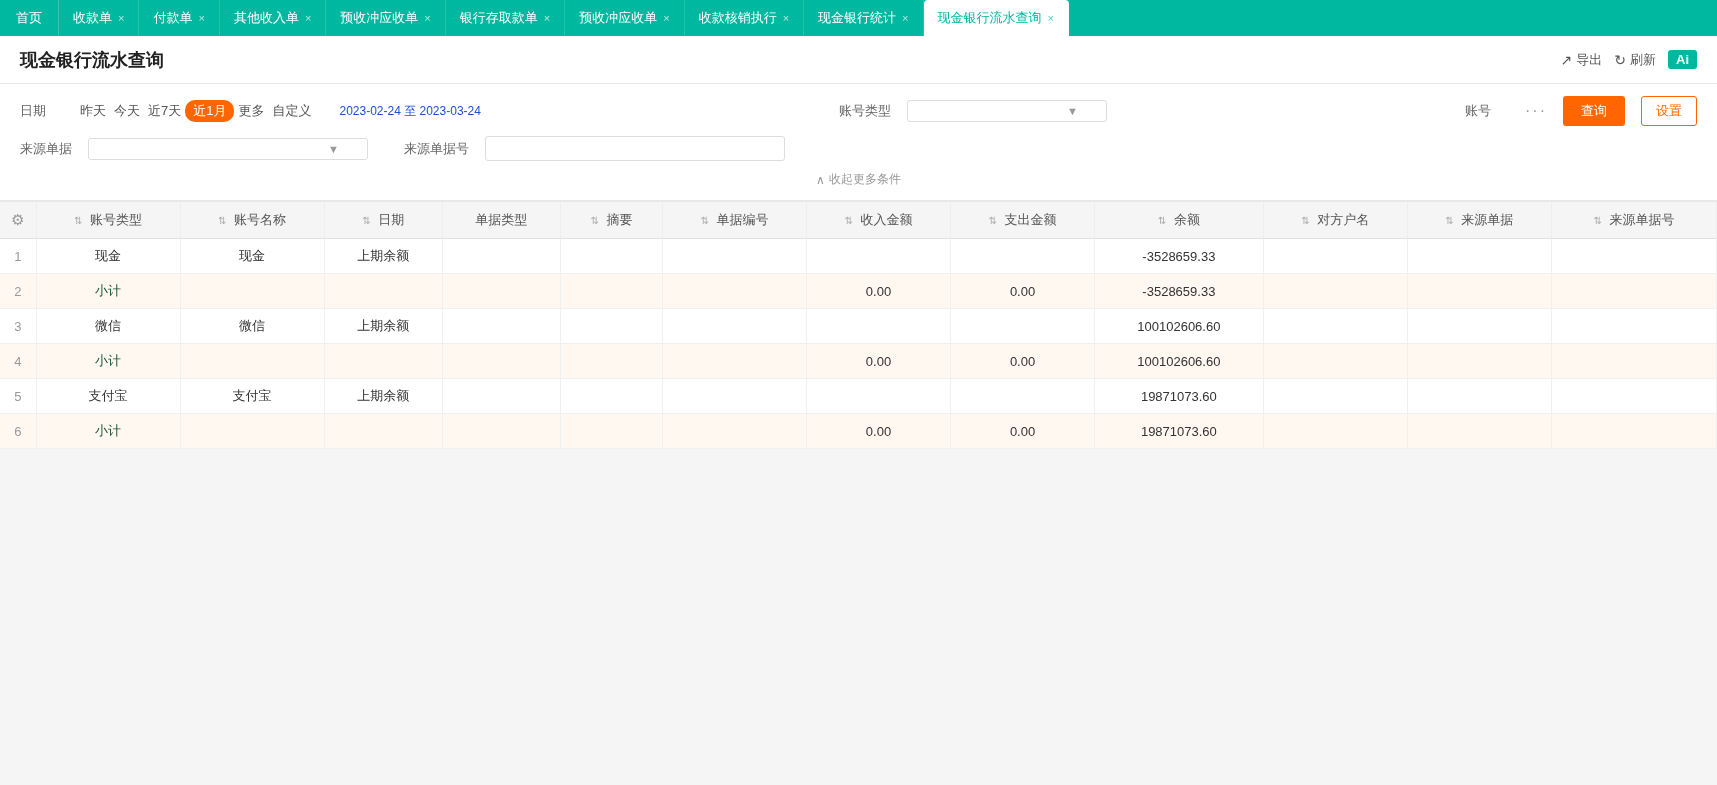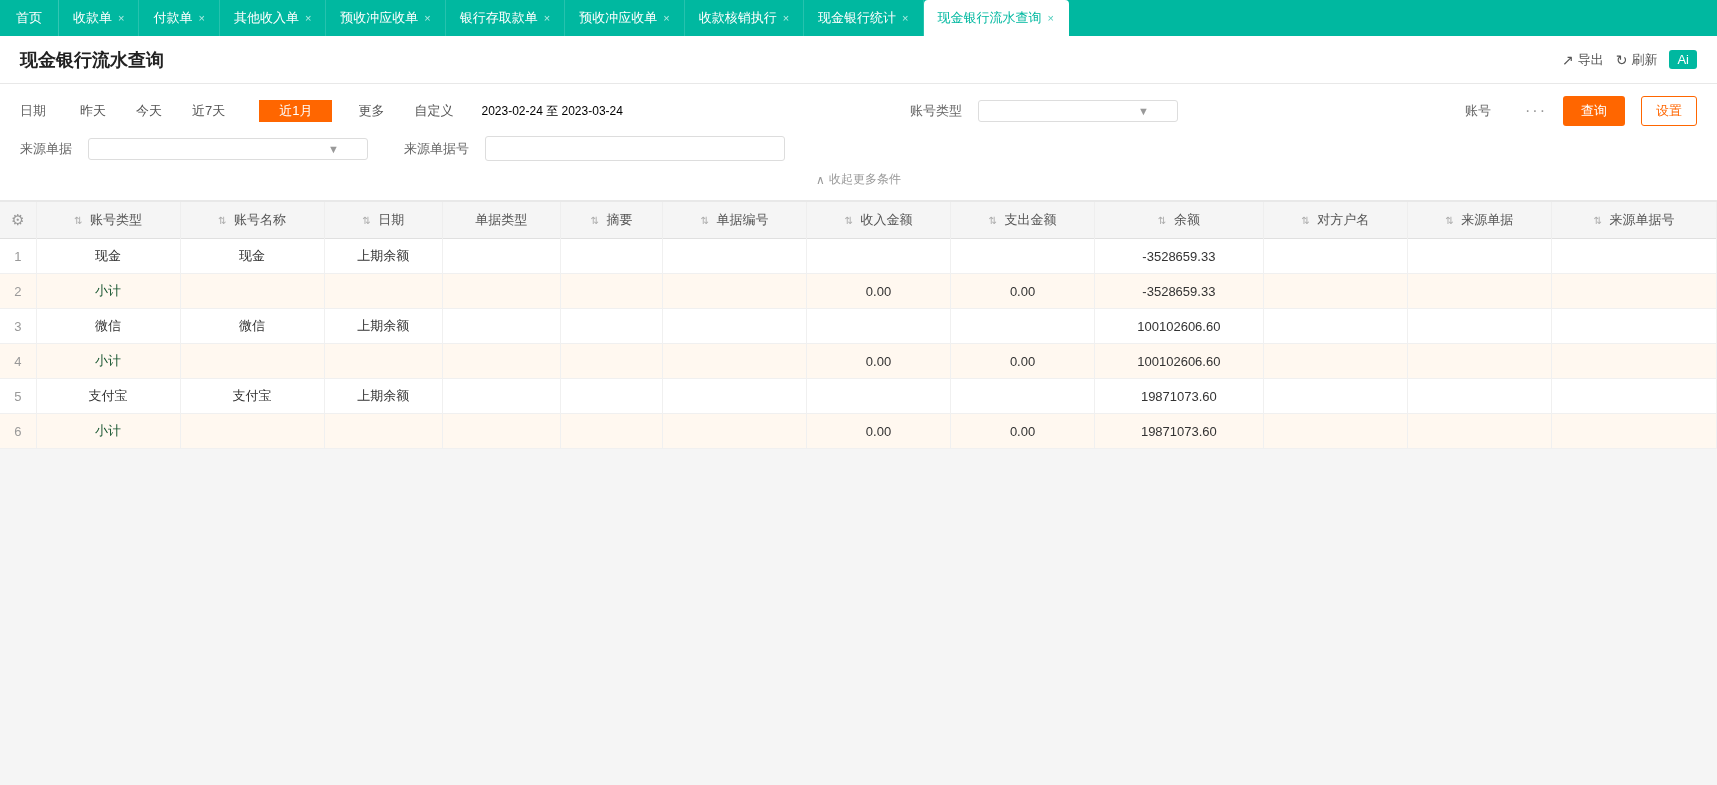--- a/index.html
+++ b/index.html
@@ -75,20 +75,21 @@
       cursor: pointer;
       font-size: 13px;
     }
     .ai-badge {
       background: #00b8a0;
       color: #fff;
       padding: 2px 8px;
       border-radius: 3px;
       font-size: 13px;
       cursor: pointer;
+      font-weight: bold;
     }
 
     
     .filter-area {
       background: #fff;
       padding: 12px 20px;
       border-bottom: 1px solid #e8e8e8;
     }
     .filter-row {
       display: flex;
@@ -98,37 +99,36 @@
     }
     .filter-label {
       color: #666;
       font-size: 13px;
       white-space: nowrap;
       min-width: 40px;
     }
     .filter-date-options {
       display: flex;
       align-items: center;
-      gap: 22px;
+      gap: 0;
     }
     .date-opt {
       color: #555;
       cursor: pointer;
       font-size: 13px;
       padding: 2px 4px;
     }
     .date-opt.active {
       background: #f60;
       color: #fff;
-      border-radius: 0;
-      padding: 2px 20px;
-      margin-left: 8px;
+      border-radius: 10px;
+      padding: 2px 8px;
     }
     .date-range {
-      color: #000000;
+      color: #1d4ed8;
       font-size: 12px;
       margin-left: 4px;
     }
     .filter-select {
       border: 1px solid #ddd;
       border-radius: 3px;
       padding: 4px 28px 4px 8px;
       font-size: 13px;
       color: #333;
       background: #fff;

